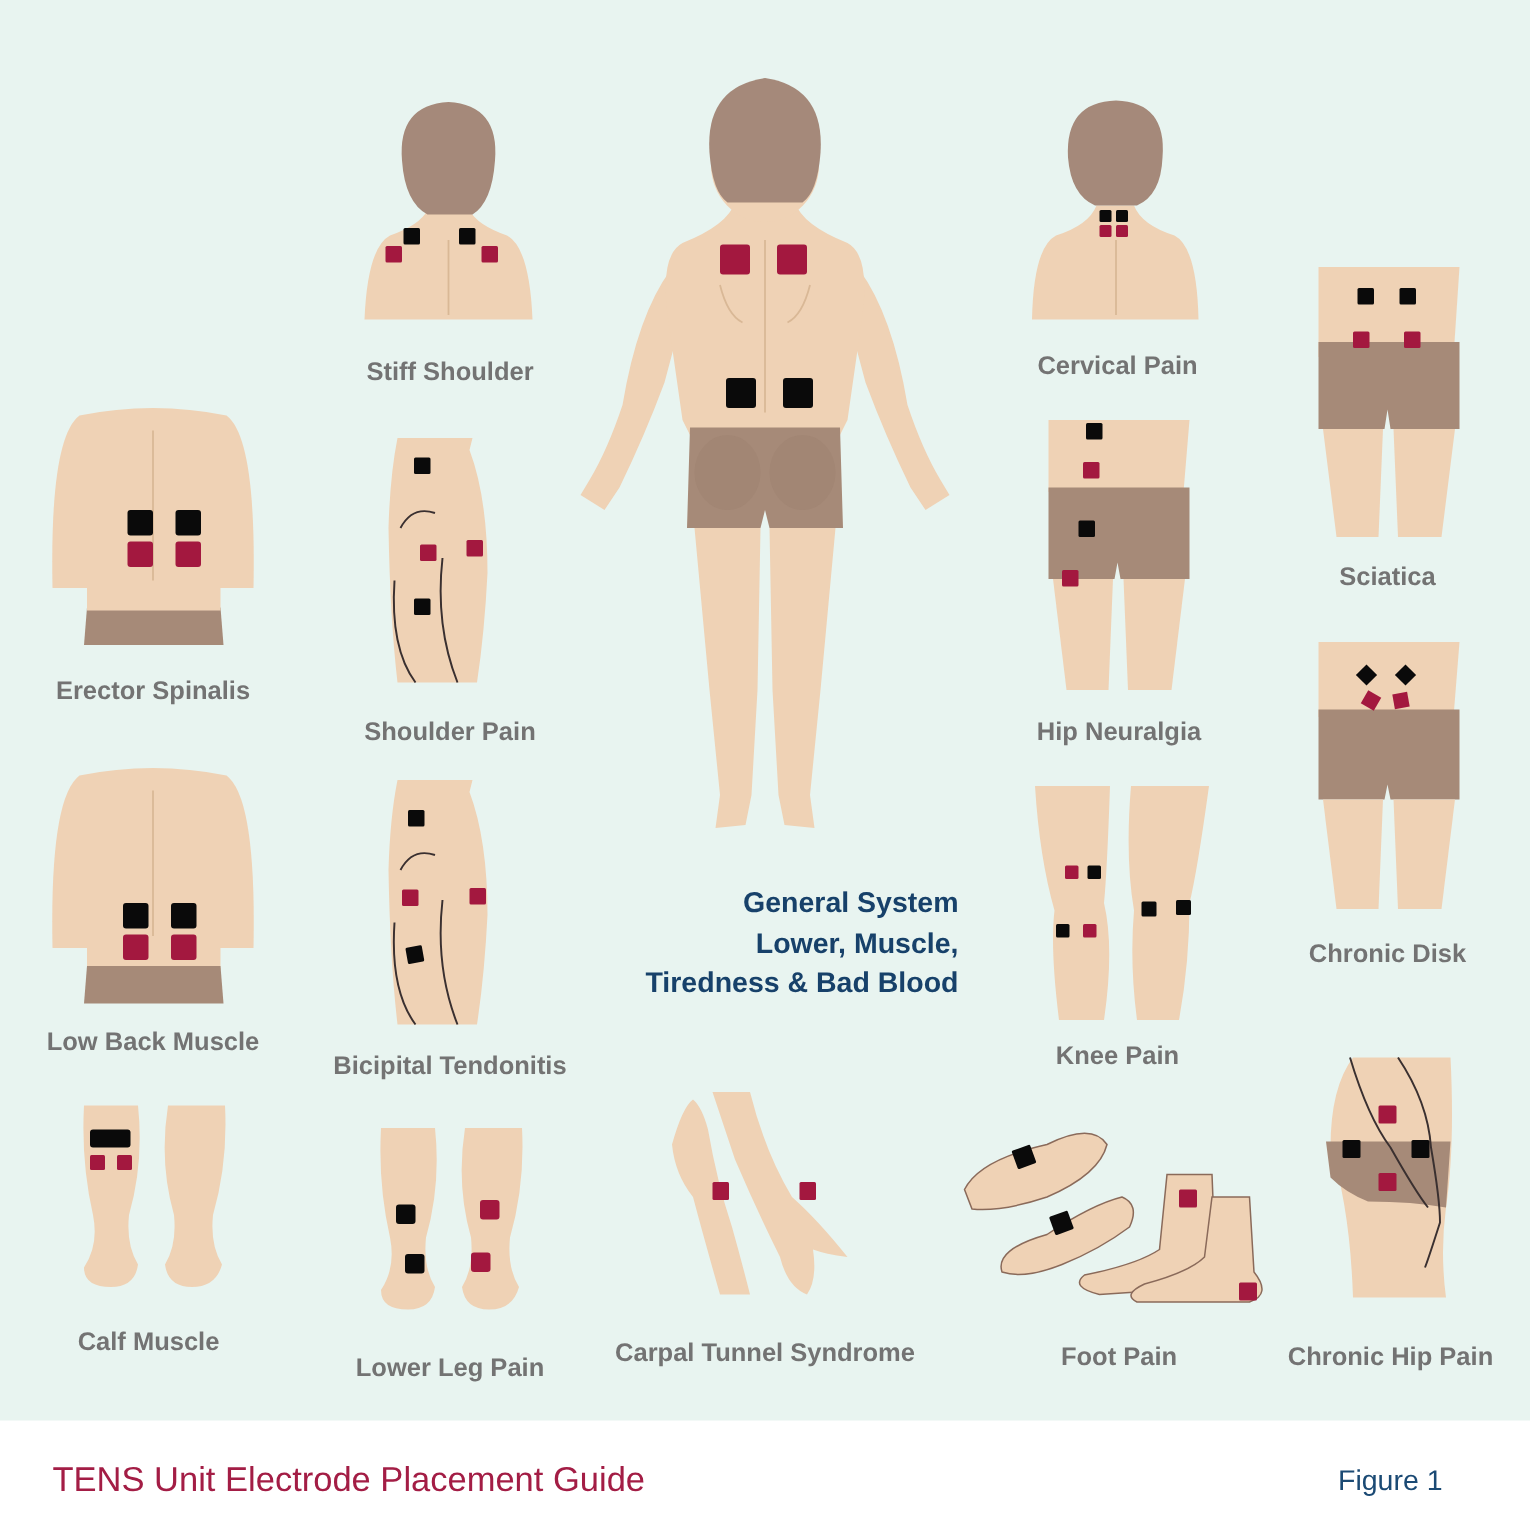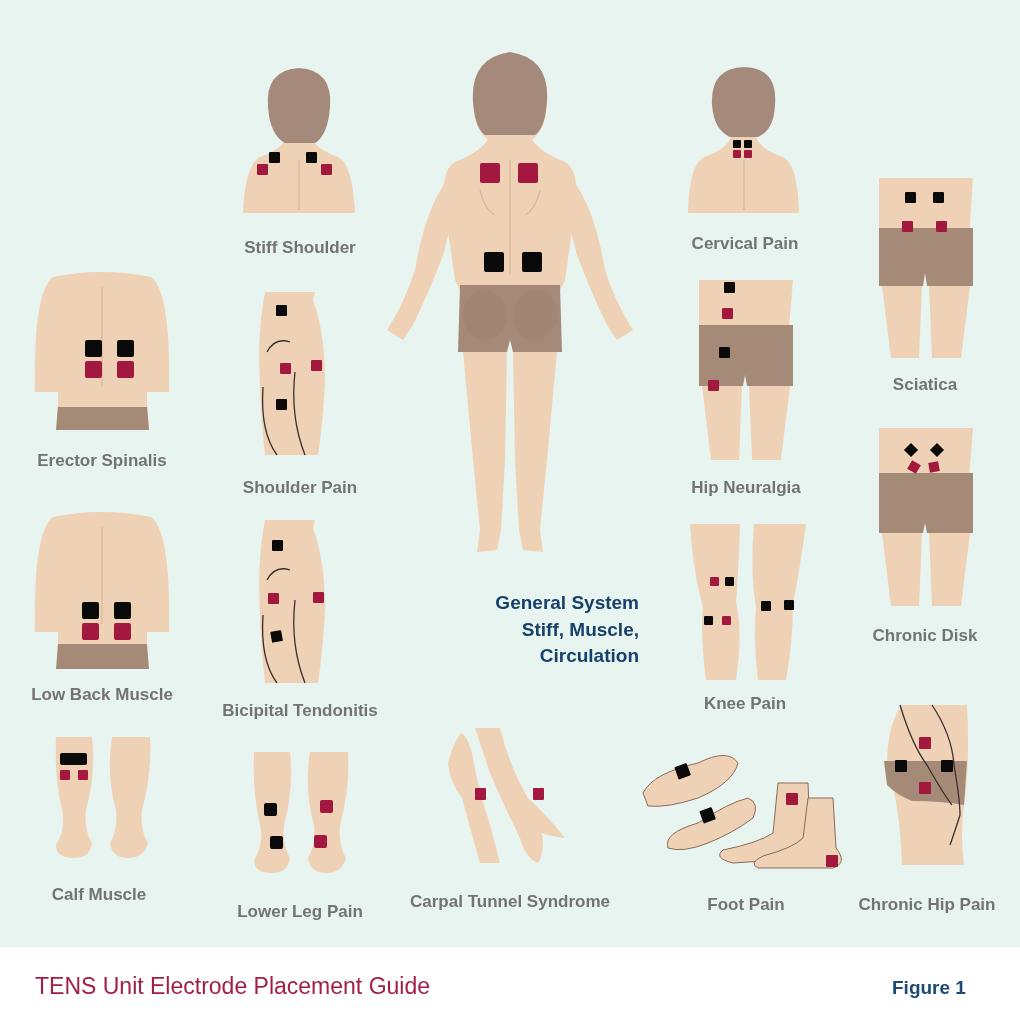--- a/index.html
+++ b/index.html
@@ -2,21 +2,21 @@
 <html><head>
 <meta charset="utf-8">
 <style>
   html, body { margin:0; padding:0; }
   body { width:1020px; height:1024px; background:#ffffff; position:relative; overflow:hidden;
          font-family:"Liberation Sans", "DejaVu Sans", sans-serif; }
   .panel { position:absolute; left:0; top:0; width:1020px; height:947px; background:#e8f4f0; }
   .label { position:absolute; color:#737373; font-weight:bold; font-size:17px; text-align:center; white-space:nowrap; transform:translateX(-50%); }
   .center-label { position:absolute; left:509px; top:590px; transform:translateX(-50%); color:#17416a; font-weight:bold; font-size:19px; line-height:26.5px; text-align:right; width:260px; }
   .footer-title { position:absolute; left:35px; top:973px; color:#a31d45; font-weight:normal; font-size:23px; }
-  .footer-fig { position:absolute; left:892px; top:977px; color:#1b4a74; font-size:19px; font-weight:bold; }
+  .footer-fig { position:absolute; left:892px; top:977px; color:#1b4a74; font-size:19px; font-weight:normal; }
   svg.fig { position:absolute; overflow:visible; }
   .skin { fill:#efd2b5; }
   .hair { fill:#a5897a; }
   .shorts { fill:#a68a78; }
   .shorts2 { fill:#9d8170; }
   .eb { fill:#0a0a0a; }
   .er { fill:#a3183f; }
   .line { fill:none; stroke:#3a3030; stroke-width:1.3; }
   .mline { fill:none; stroke:#d9b896; stroke-width:1.2; }
 </style>
@@ -152,22 +152,22 @@
   <path class="line" d="M40 80 Q35 125 50 163"></path>
   <rect class="eb" x="17" y="20" width="11" height="11" rx="1"></rect>
   <rect class="er" x="13" y="73" width="11" height="11" rx="1"></rect>
   <rect class="er" x="58" y="72" width="11" height="11" rx="1"></rect>
   <rect class="eb" x="16" y="111" width="11" height="11" rx="1" transform="rotate(-10 21 116)"></rect>
 </svg>
 <div class="label" style="left:300px;top:701px">Bicipital Tendonitis</div>
 
 <div class="center-label">
   <div>General System</div>
-  <div>Stiff, Muscle,</div>
-  <div>Circulation</div>
+  <div>Lower, Muscle,</div>
+  <div>Tiredness &amp; Bad Blood</div>
 </div>
 
 <svg class="fig" style="left:688px;top:522px" width="128" height="160" viewBox="0 0 128 160">
   <path class="skin" d="M2 2 L52 2 Q50 60 48 80 Q55 110 48 158 L18 158 Q12 110 15 85 Q5 50 2 2 Z"></path>
   <path class="skin" d="M66 2 L118 2 Q110 60 105 80 Q105 120 98 158 L70 158 Q65 120 68 85 Q62 50 66 2 Z"></path>
   <rect class="er" x="22" y="55" width="9" height="9" rx="1"></rect>
   <rect class="eb" x="37" y="55" width="9" height="9" rx="1"></rect>
   <rect class="eb" x="16" y="94" width="9" height="9" rx="1"></rect>
   <rect class="er" x="34" y="94" width="9" height="9" rx="1"></rect>
   <rect class="eb" x="73" y="79" width="10" height="10" rx="1"></rect>

